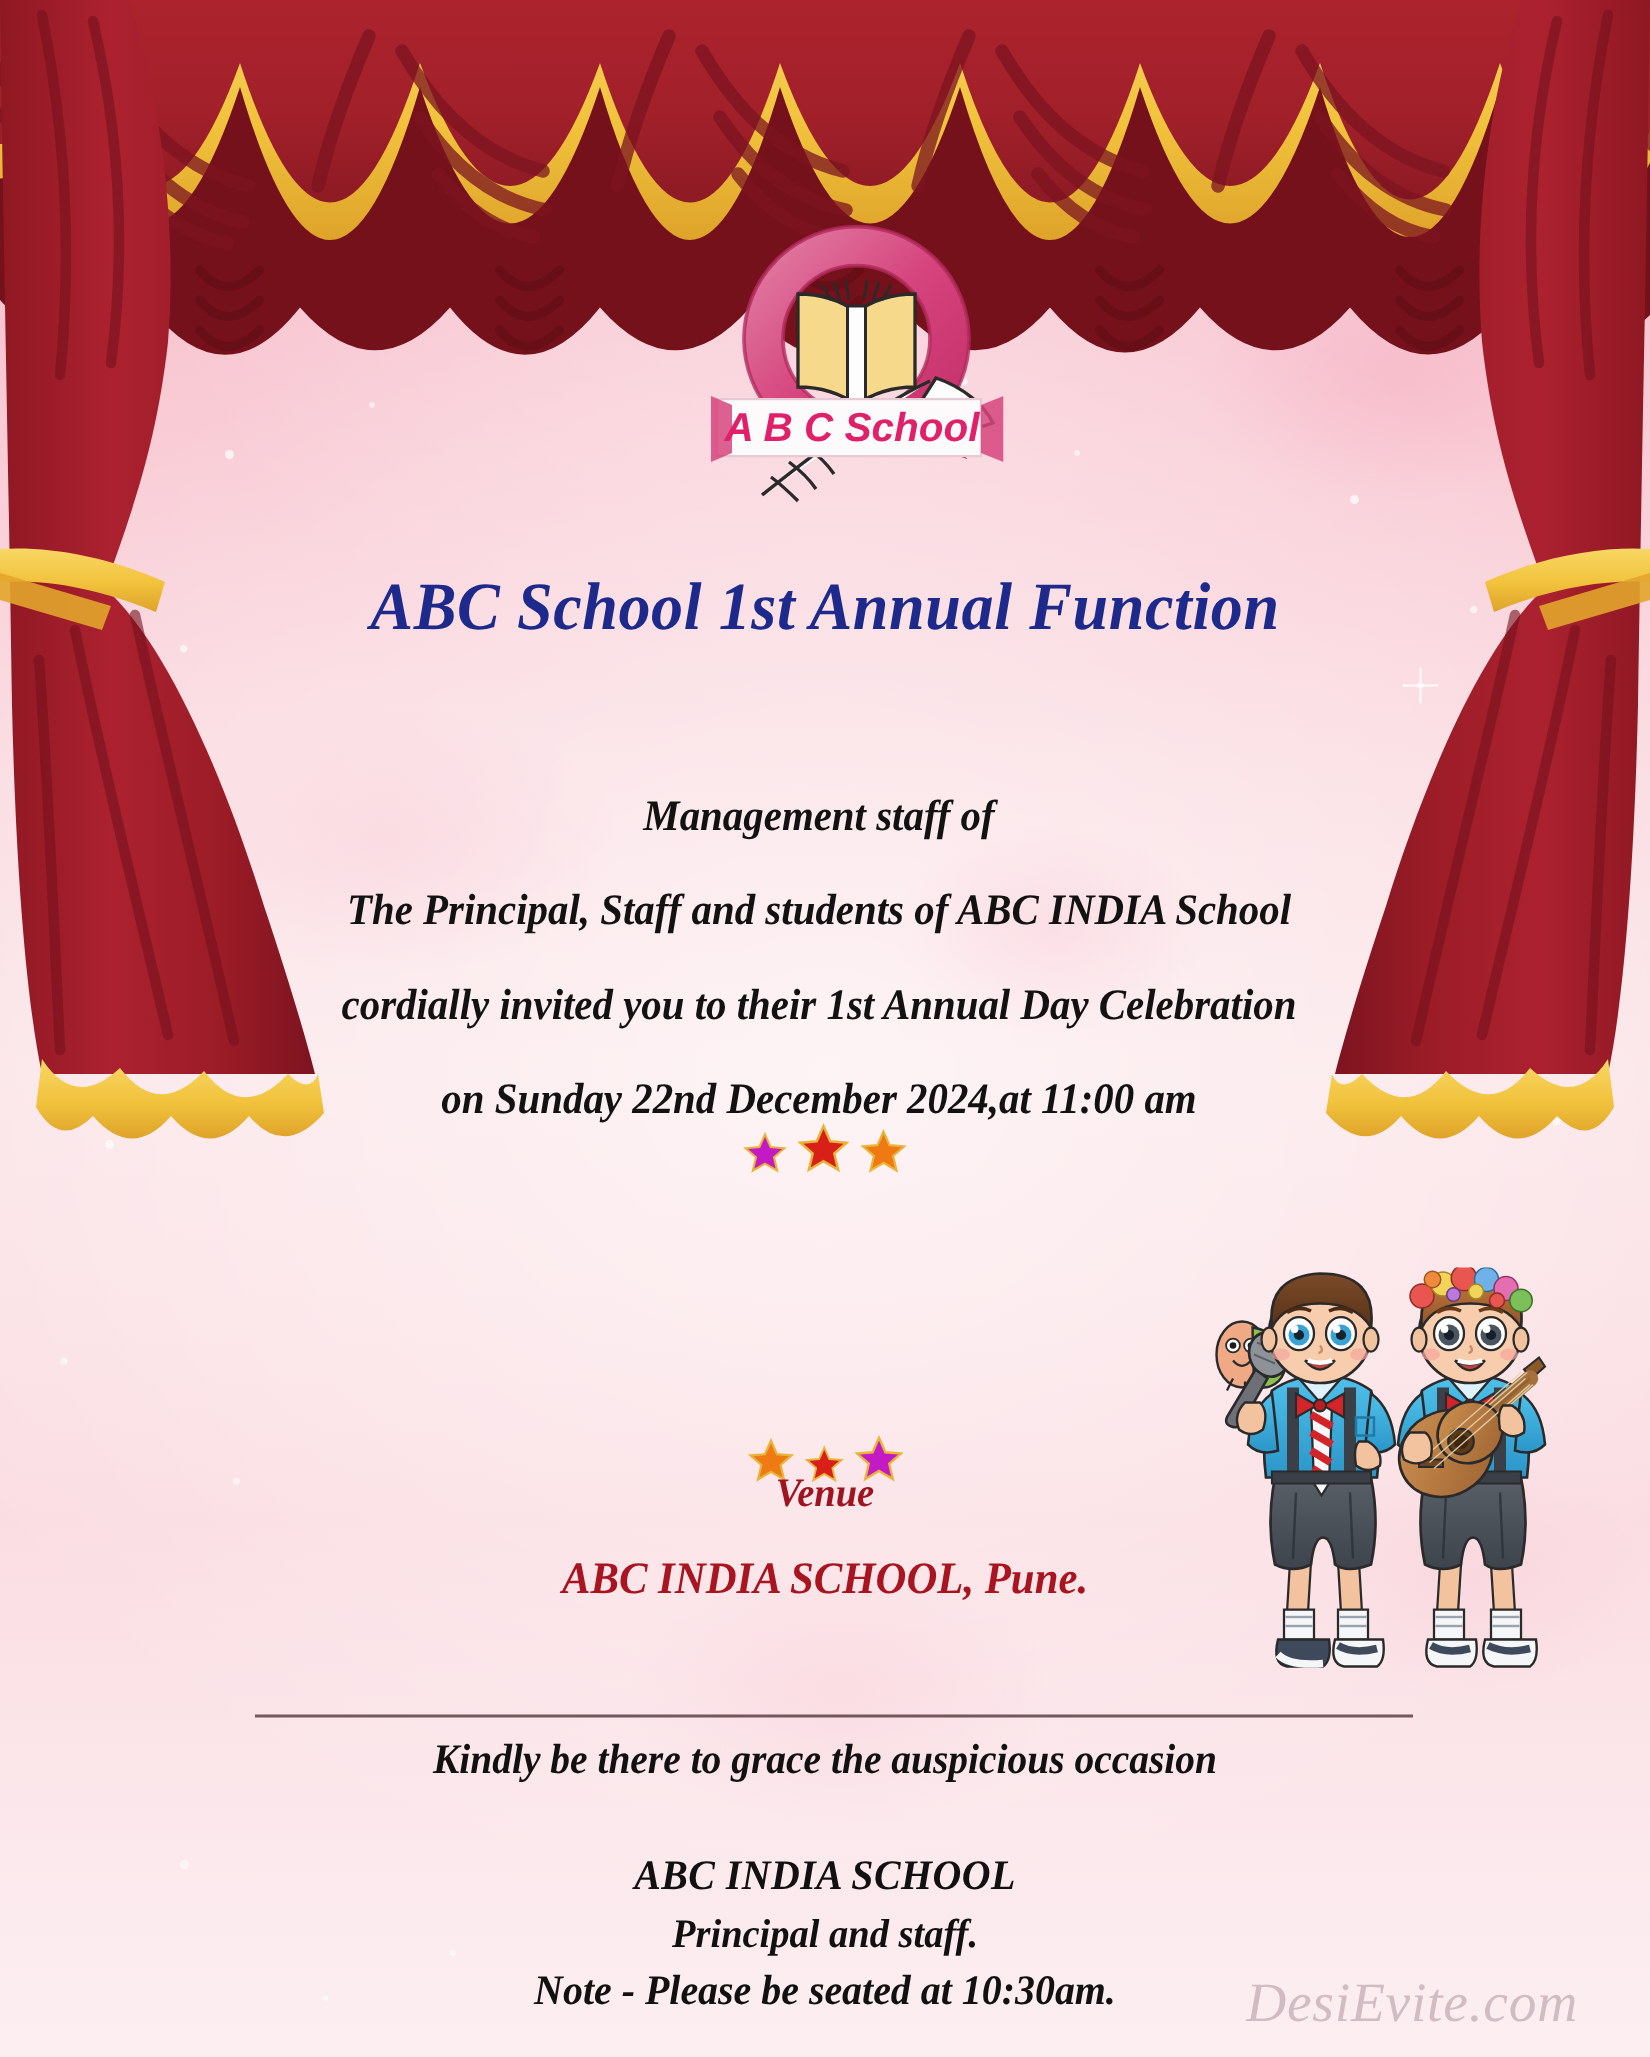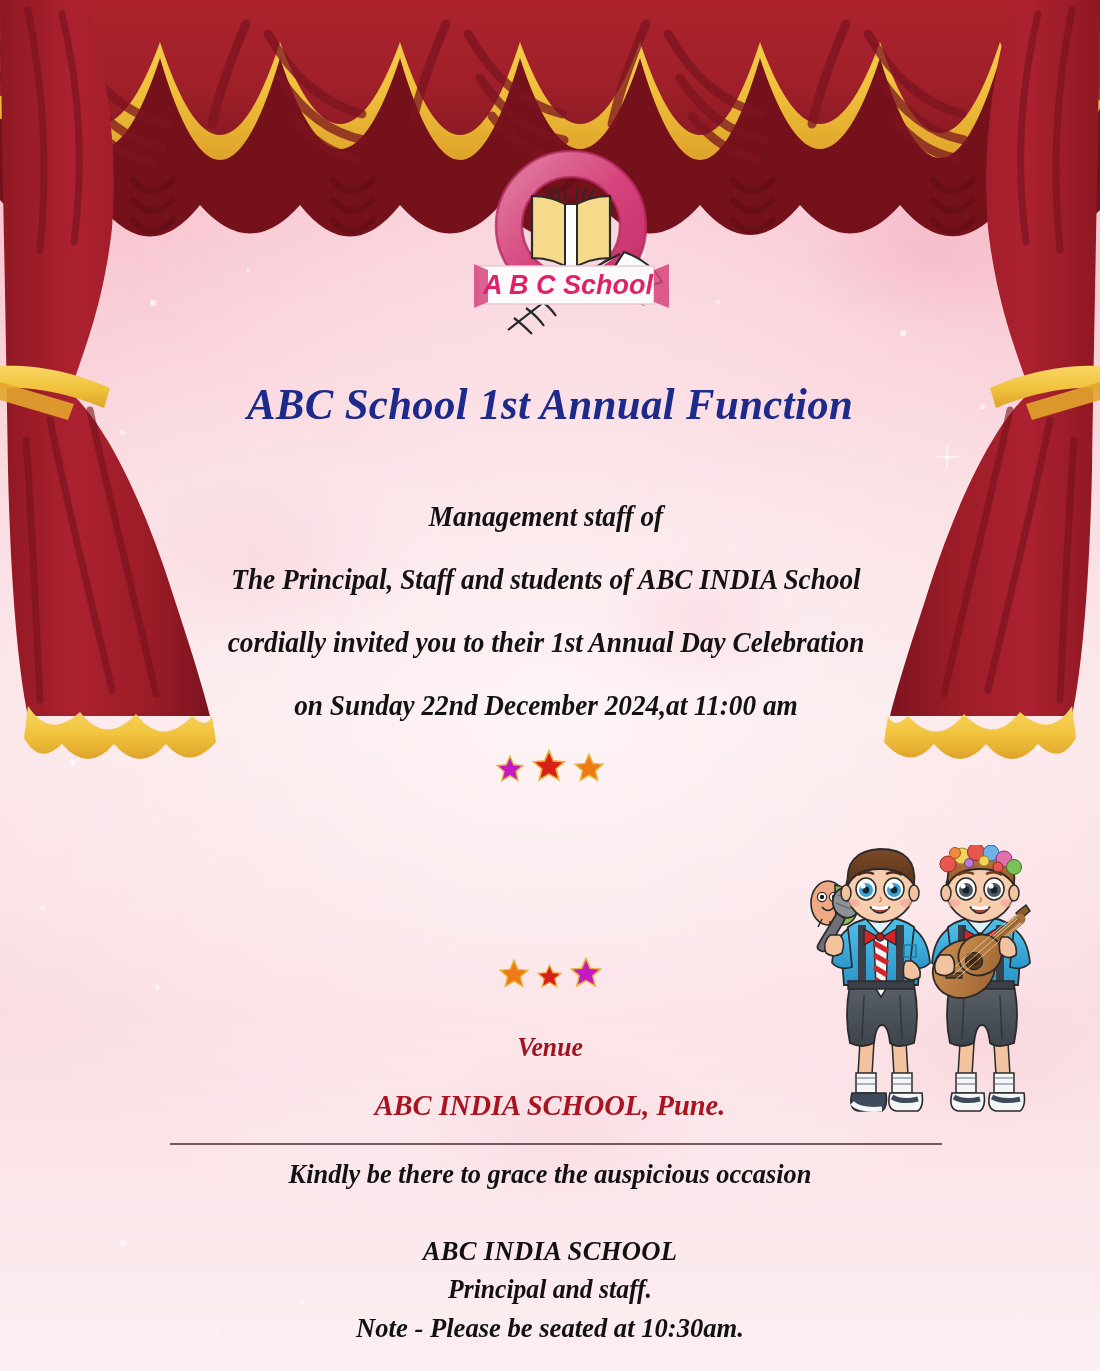--- a/index.html
+++ b/index.html
@@ -57,21 +57,21 @@
   #logo{ position:absolute; left:474px; top:148px; width:195px; height:190px; }
 
   
   .title{
     position:absolute; top:378px; left:0; width:1100px; text-align:center;
     font-size:45px; font-weight:bold; color:#1d2a8c;
     letter-spacing:.4px; font-family:"Liberation Serif", serif;
     transform:scaleX(.95); transform-origin:center;
   }
   .body-lines{
-    position:absolute; top:485px; left:0; width:1092px; text-align:center;
+    position:absolute; top:513px; left:0; width:1092px; text-align:center;
     color:#121212;
   }
   .body-lines .bl{
     font-size:29px; font-weight:bold; line-height:63px;
     font-family:"Liberation Serif", serif;
     transform:scaleX(.94); transform-origin:center;
   }
 
   
   .stars{ position:absolute; width:1100px; height:46px; left:0; }
@@ -96,21 +96,21 @@
     margin-top:12px; padding-left:115px; color:#f2c03f;
     font-size:32px; font-weight:bold; display:flex; align-items:center; gap:10px;
     font-family:"Liberation Serif", serif;
   }
   #chief-box .cg-dash{
     letter-spacing:1.5px; font-size:31px; white-space:nowrap;
     transform:scaleY(.9);
   }
 
   
-  .venue-wrap{ position:absolute; left:0; top:1032px; width:1100px; text-align:center; }
+  .venue-wrap{ position:absolute; left:0; top:980px; width:1100px; text-align:center; }
   .venue-label{
     font-size:27px; font-weight:bold; color:#a01420;
     font-family:"Liberation Serif", serif; transform:scaleX(.95); transform-origin:center;
   }
   .venue-value{
     margin-top:25px; font-size:30px; font-weight:bold; color:#a8141f;
     font-family:"Liberation Serif", serif; transform:scaleX(.95); transform-origin:center;
   }
   #divider{
     position:absolute; left:170px; top:1143px; width:772px; height:2px;
@@ -442,20 +442,21 @@
   <div id="divider"></div>
 
   <div class="grace">Kindly be there to grace the auspicious occasion</div>
 
   <div class="footer">
     <div class="f1">ABC INDIA SCHOOL</div>
     <div class="f2">Principal and staff.</div>
     <div class="f3">Note - Please be seated at 10:30am.</div>
   </div>
 
+  <div id="watermark">DesiEvite.com</div>
 
   <div id="kids">
     <svg width="250" height="285" viewBox="0 0 250 285">
       <defs>
         <linearGradient id="shirtG" x1="0" y1="0" x2="0" y2="1">
           <stop offset="0%" stop-color="#4fc0ea"></stop>
           <stop offset="100%" stop-color="#2b96c9"></stop>
         </linearGradient>
         <linearGradient id="shortsG" x1="0" y1="0" x2="0" y2="1">
           <stop offset="0%" stop-color="#585f67"></stop>

